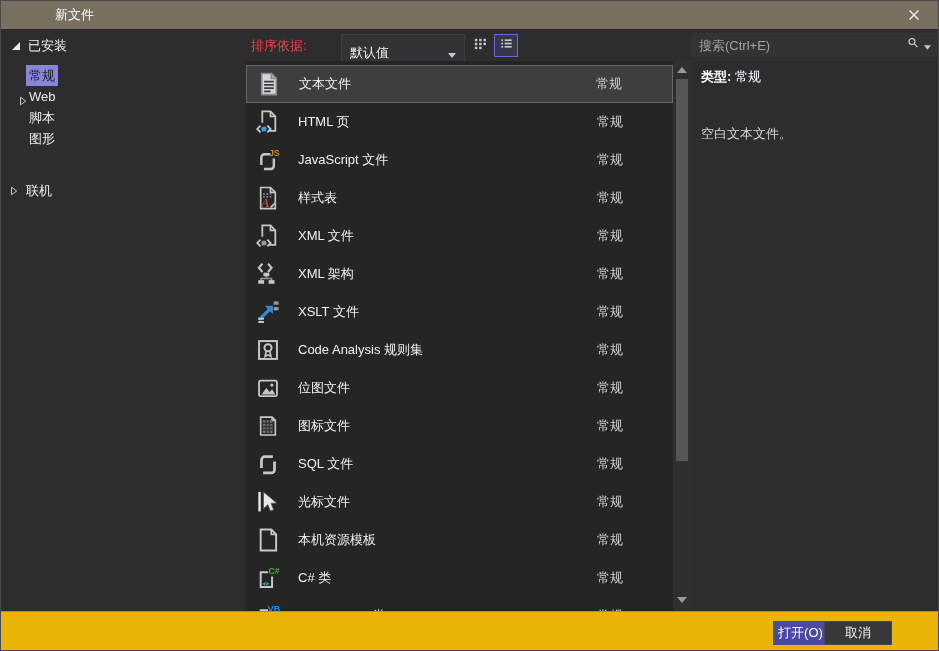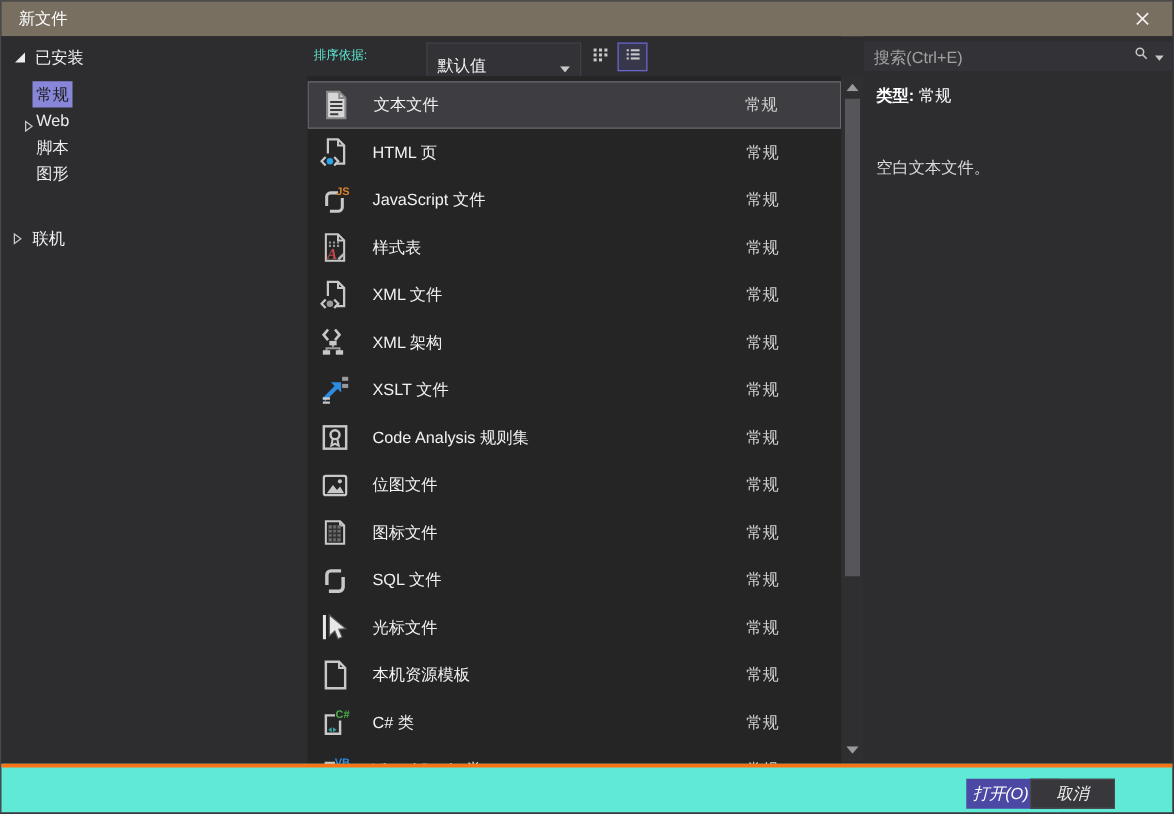--- a/index.html
+++ b/index.html
@@ -1,34 +1,34 @@
 <!DOCTYPE html>
 <html><head>
 <meta charset="utf-8">
 <style>
   html,body{margin:0;padding:0;background:#1b1b1c;font-family:"Liberation Sans","DejaVu Sans",sans-serif;}
   .window{position:relative;width:939px;height:651px;background:#2d2d30;overflow:hidden;border:1px solid #4a4a4e;box-sizing:border-box;}
   
-  .titlebar{position:absolute;left:0;top:0;right:0;height:28px;background:#786f61;display:flex;align-items:center;}
+  .titlebar{position:absolute;left:0;top:0;right:0;height:28px;background:#786f61;display:flex;align-items:center;padding-left:40px;}
   .titlebar .title{color:#ffffff;font-size:13px;padding-left:14px;}
   .close-btn{position:absolute;right:6px;top:0;width:36px;height:28px;display:flex;align-items:center;justify-content:center;}
   
   .sidebar{position:absolute;left:0;top:28px;width:245px;bottom:39px;background:#2d2d30;}
   .tree-header{position:absolute;height:18px;display:flex;align-items:center;font-size:13px;color:#f1f1f1;}
   #installed-header{left:10px;top:8px;}
   #online-header{left:8px;top:153px;}
   .tree-header .hdr-label{margin-left:7px;text-align:right;}
   .tree-items{position:absolute;left:0;top:36px;right:0;}
   .tree-item{height:21px;line-height:21px;padding-left:28px;position:relative;font-size:13px;color:#ececec;cursor:default;}
   .tree-item .tree-arrow{position:absolute;left:17px;top:5px;width:10px;height:10px;}
   .tree-item .tree-label{display:inline-block;}
   .tree-item.selected .tree-label{background:#8886d8;color:#1e1e1e;padding:0 3px;margin-left:-3px;}
   
   .toolbar{position:absolute;left:245px;top:28px;width:427px;height:32px;background:#2d2d30;}
-  .sort-label{position:absolute;left:5px;top:8px;font-size:10px;color:#5eead4;}
+  .sort-label{position:absolute;left:5px;top:8px;font-size:13px;color:#ef4444;}
   .sort-dropdown{position:absolute;left:95px;top:5px;width:124px;height:38px;background:#333337;border:1px solid #3f3f46;box-sizing:border-box;color:#f1f1f1;font-size:13px;display:flex;align-items:center;padding:0 8px;}
   .sort-dropdown .dd-value{flex:1;}
   .view-btn{position:absolute;top:5px;width:24px;height:23px;display:flex;align-items:center;justify-content:center;box-sizing:border-box;}
   #view-grid{left:222px;}
   #view-list{left:248px;border:1px solid #6a67ce;background:rgba(106,103,206,0.18);}
   
   .list-area{position:absolute;left:245px;top:60px;width:427px;height:548px;background:#252526;overflow:hidden;padding-top:4px;box-sizing:content-box;}
   .tpl-row{height:38px;display:flex;align-items:center;padding:0 10px 0 8px;position:relative;box-sizing:border-box;}
   .tpl-row.selected{background:#3e3e42;border:1px solid #67676d;}
   .tpl-icon{width:28px;height:28px;margin-right:16px;display:flex;align-items:center;justify-content:center;flex:0 0 28px;}
@@ -43,21 +43,21 @@
   
   .right-panel{position:absolute;left:690px;top:28px;width:249px;bottom:39px;background:#2d2d30;}
   .search-box{position:absolute;left:0;top:4px;right:1px;height:24px;background:#333337;display:flex;align-items:center;}
   .search-box input{flex:1;background:transparent;border:none;outline:none;color:#e0e0e0;font-size:13px;padding:0 8px;min-width:0;}
   .search-box input::placeholder{color:#a2a2a2;opacity:1;}
   .search-glyphs{display:flex;align-items:center;gap:4px;padding-right:8px;}
   .type-line{position:absolute;left:10px;top:39px;font-size:13px;color:#ffffff;}
   .type-line .t-label{font-weight:bold;}
   .desc-line{position:absolute;left:10px;top:64px;font-size:13px;color:#d8d8d8;margin-top:32px;}
   
-  .footer{position:absolute;left:0;bottom:0;right:0;height:39px;background:#5eead4;border-top:3px solid #f97316;box-sizing:border-box;font-style:italic;}
+  .footer{position:absolute;left:0;bottom:0;right:0;height:39px;background:#eab308;border-top:1px solid #f97316;box-sizing:border-box;}
   .open-btn{position:absolute;left:772px;top:9px;width:75px;height:24px;background:#4c49a4;display:flex;box-sizing:border-box;cursor:default;}
   .open-label{flex:1;text-align:center;color:#ffffff;font-size:13px;line-height:24px;}
   .open-sep{width:1px;background:rgba(255,255,255,0.75);margin:4px 0;}
   .open-caret{width:19px;display:flex;align-items:center;justify-content:center;}
   .cancel-btn{position:absolute;left:823px;top:9px;width:68px;height:24px;background:#38383c;border:1px solid #47474c;box-sizing:border-box;color:#f1f1f1;font-size:13px;text-align:center;line-height:22px;cursor:default;}
 </style>
 </head>
 <body>
 
 <div class="window">

